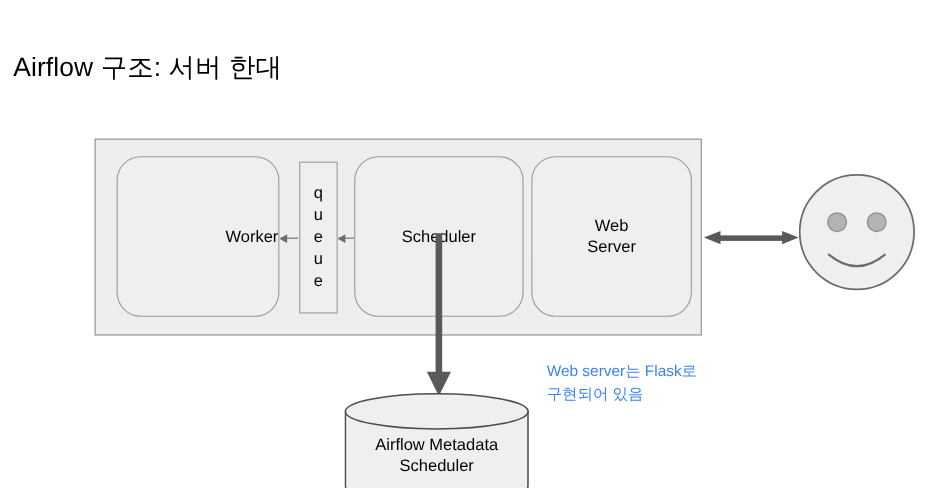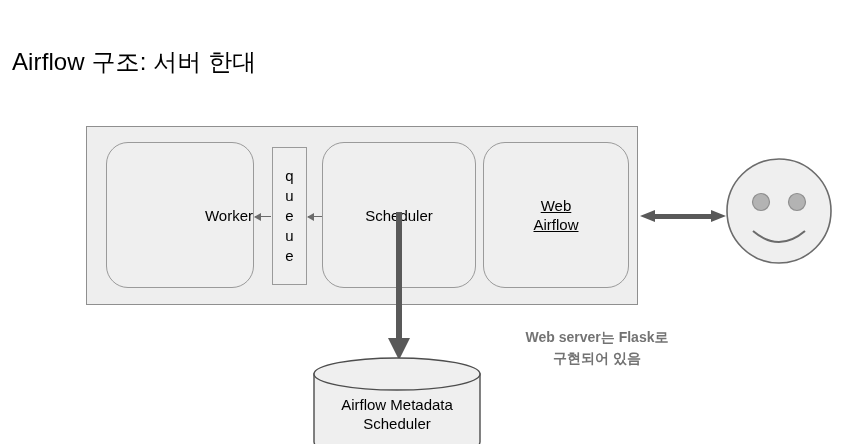--- a/index.html
+++ b/index.html
@@ -54,21 +54,21 @@
     display: flex;
     align-items: center;
     justify-content: center;
     text-align: center;
     font-size: 15px;
     line-height: 19px;
     color: #000000;
   }
   .comp-worker     { left: 106px; top: 105px; width: 148px; height: 146px; justify-content: flex-end; }
   .comp-scheduler  { left: 322px; top: 105px; width: 154px; height: 146px; }
-  .comp-webserver  { left: 483px; top: 105px; width: 146px; height: 146px; text-decoration: underline; }
+  .comp-webserver  { left: 483px; top: 105px; width: 146px; height: 146px; }
 
   
   .queue-box {
     position: absolute;
     left: 272px;
     top: 110px;
     width: 35px;
     height: 138px;
     background: #efefef;
     border: 1px solid #9a9a9a;
@@ -191,25 +191,25 @@
     height: 108px;
   }
   .actor-face svg { display: block; }
 
   
   .note {
     position: absolute;
     left: 497px;
     top: 290px;
     width: 200px;
-    text-align: center;
+    text-align: left;
     font-size: 14px;
     line-height: 21px;
-    font-weight: bold;
-    color: #737373;
+    font-weight: normal;
+    color: #3b82f6;
   }
 </style>
 </head>
 <body>
 
 <div id="canvas">
 
   <div class="title">Airflow 구조: 서버 한대</div>
 
   <div class="host-box"></div>
@@ -228,21 +228,21 @@
     </div>
   </div>
 
   <div class="component comp-scheduler">
     <span>Scheduler</span>
   </div>
 
   <div class="component comp-webserver">
     <span>
       <span>Web</span><br>
-      <span>Airflow</span>
+      <span>Server</span>
     </span>
   </div>
 
   <div class="thin-arrow arrow-queue-worker"></div>
 
   <div class="thin-arrow arrow-sched-queue"></div>
 
   <div class="down-arrow">
     <div class="shaft"></div>
     <div class="head"></div>

